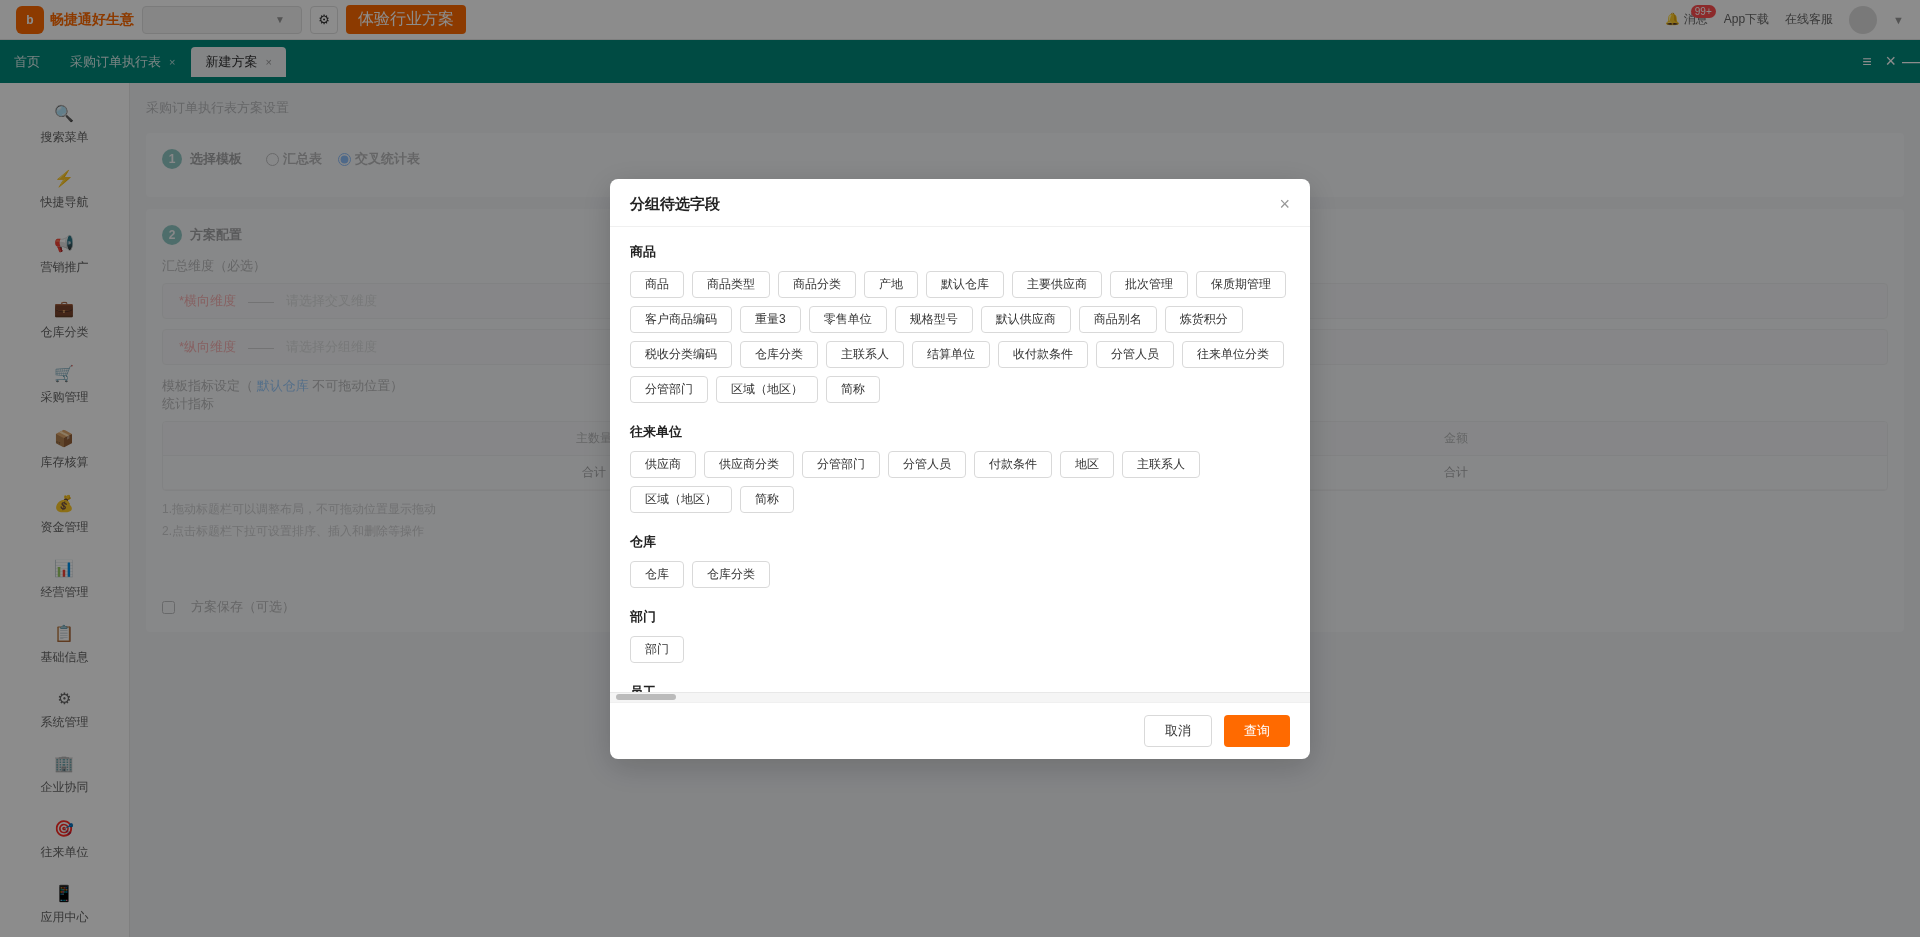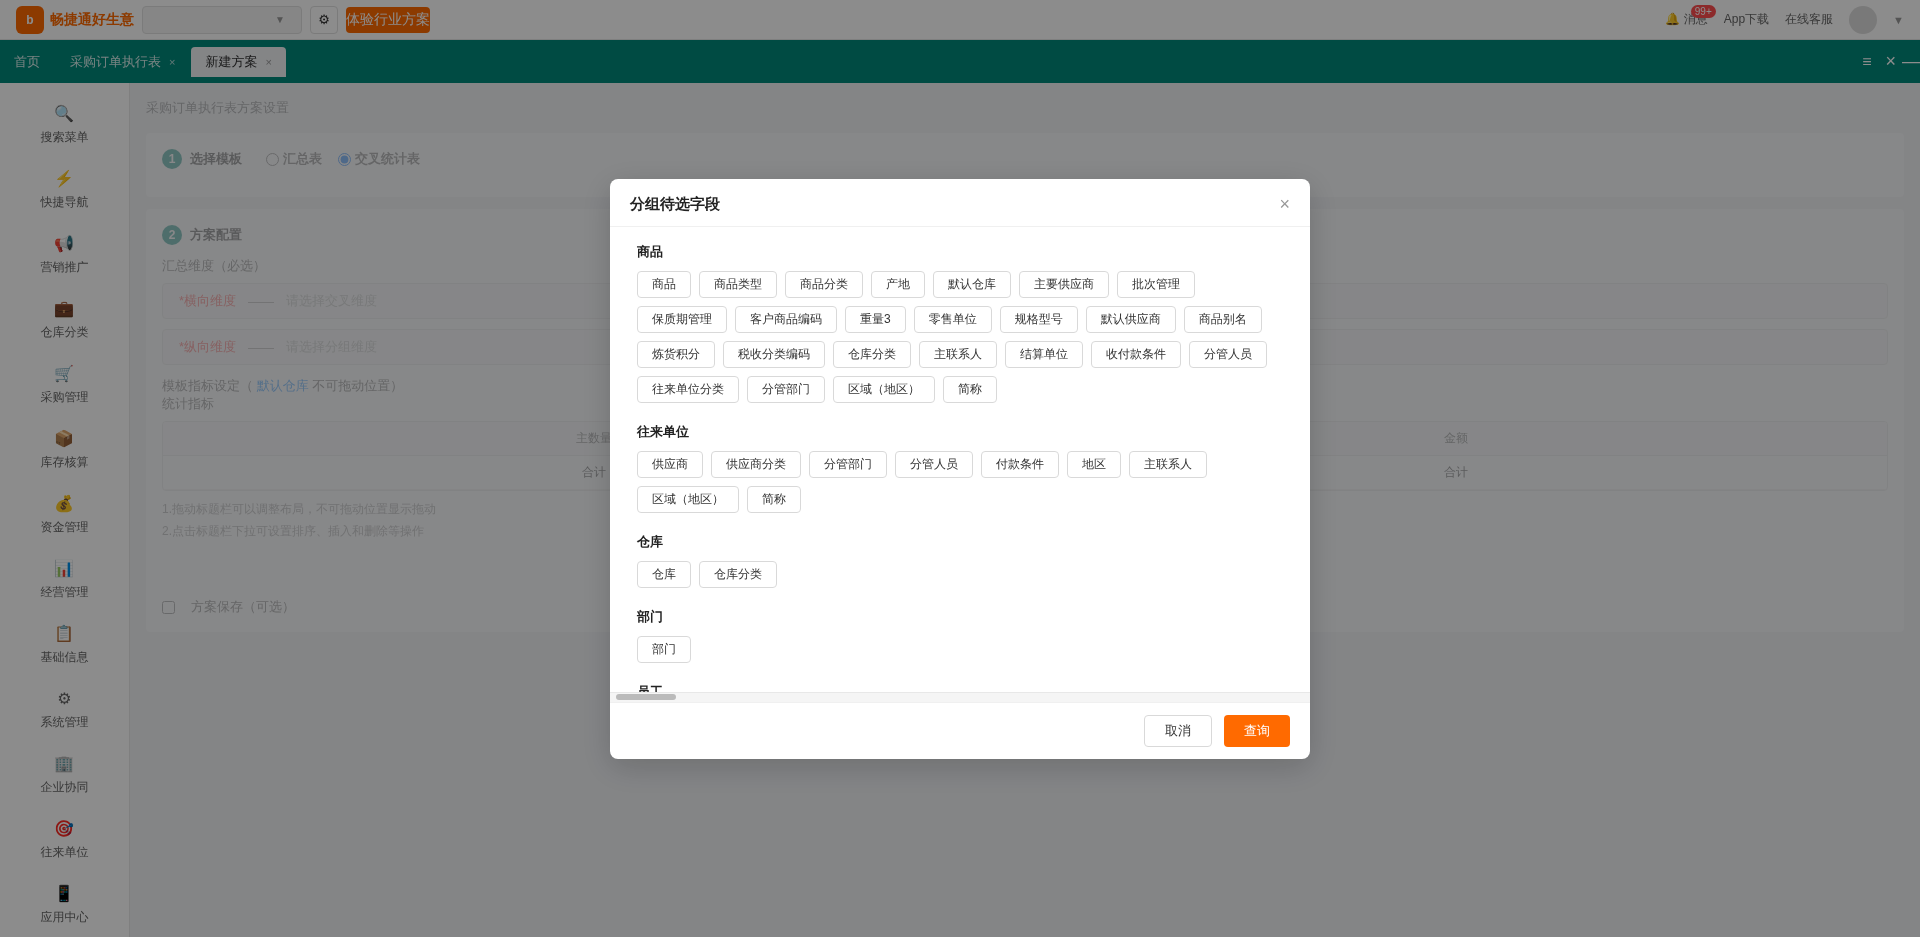--- a/index.html
+++ b/index.html
@@ -7,21 +7,21 @@
 
     
     .top-bar { height: 40px; background: #fff; display: flex; align-items: center; justify-content: space-between; padding: 0 16px; border-bottom: 1px solid #e8e8e8; }
     .top-bar-left { display: flex; align-items: center; gap: 8px; }
     .logo-area { display: flex; align-items: center; gap: 6px; color: #ff6a00; font-weight: bold; font-size: 14px; }
     .logo-icon { width: 28px; height: 28px; background: #ff6a00; border-radius: 6px; display: flex; align-items: center; justify-content: center; color: white; font-size: 12px; font-weight: bold; }
     .search-bar { display: flex; align-items: center; background: #f5f5f5; border: 1px solid #e0e0e0; border-radius: 4px; padding: 0 8px; height: 28px; width: 160px; }
     .search-bar input { border: none; background: transparent; outline: none; font-size: 12px; color: #999; width: 120px; }
     .dropdown-arrow { color: #999; font-size: 10px; margin-left: 4px; }
     .gear-btn { width: 28px; height: 28px; border: 1px solid #e0e0e0; border-radius: 4px; display: flex; align-items: center; justify-content: center; cursor: pointer; background: #fff; }
-    .trial-btn { background: #ff6a00; color: white; border: none; border-radius: 4px; padding: 4px 0; font-size: 14px; cursor: pointer; }
+    .trial-btn { background: #ff6a00; color: white; border: none; border-radius: 4px; padding: 4px 12px; font-size: 16px; cursor: pointer; }
     .top-bar-right { display: flex; align-items: center; gap: 16px; font-size: 12px; color: #666; }
     .notification-icon { position: relative; cursor: pointer; }
     .badge { background: #ff4d4f; color: white; border-radius: 10px; font-size: 10px; padding: 1px 4px; position: absolute; top: -6px; right: -8px; }
 
     
     .nav-tabs { height: 43px; background: #00897b; display: flex; align-items: center; padding: 0 0; gap: 2px; }
     .nav-tab { padding: 6px 14px; color: rgba(255,255,255,0.85); font-size: 13px; cursor: pointer; border-radius: 4px 4px 0 0; display: flex; align-items: center; gap: 4px; }
     .nav-tab.active { background: #f0f2f5; color: #333; }
     .nav-tab .close-x { font-size: 11px; color: rgba(255,255,255,0.7); margin-left: 4px; }
     .nav-tab.active .close-x { color: #999; }
@@ -47,21 +47,21 @@
     .section-num { width: 20px; height: 20px; background: #00897b; color: white; border-radius: 50%; display: flex; align-items: center; justify-content: center; font-size: 12px; }
 
     
     .overlay { position: fixed; top: 0; left: 0; right: 0; bottom: 0; background: rgba(0,0,0,0.45); z-index: 1000; display: flex; align-items: center; justify-content: center; }
 
     
     .modal { background: #fff; border-radius: 8px; width: 700px; max-height: 580px; display: flex; flex-direction: column; position: relative; box-shadow: 0 8px 32px rgba(0,0,0,0.18); }
     .modal-header { padding: 16px 20px 12px; border-bottom: 1px solid #f0f0f0; display: flex; align-items: center; justify-content: space-between; flex-shrink: 0; }
     .modal-title { font-size: 15px; font-weight: 600; color: #222; }
     .modal-close { cursor: pointer; color: #999; font-size: 18px; line-height: 1; }
-    .modal-body { flex: 1; overflow-y: auto; padding: 16px 27px; }
+    .modal-body { flex: 1; overflow-y: auto; padding: 16px 20px; }
     .modal-footer { padding: 12px 20px; border-top: 1px solid #f0f0f0; display: flex; align-items: center; justify-content: space-between; flex-shrink: 0; }
 
     
     .cat-section { margin-bottom: 20px; }
     .cat-title { font-size: 13px; font-weight: 600; color: #222; margin-bottom: 10px; }
     .tag-group { display: flex; flex-wrap: wrap; gap: 8px; }
     .tag { padding: 4px 14px; border: 1px solid #d9d9d9; border-radius: 4px; font-size: 12px; color: #333; cursor: pointer; background: #fff; white-space: nowrap; }
 
     
     .modal-body::-webkit-scrollbar { width: 6px; }

